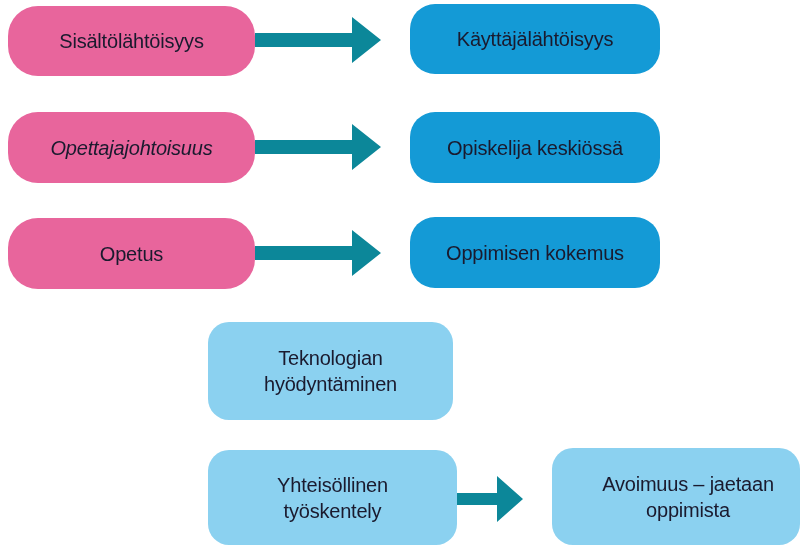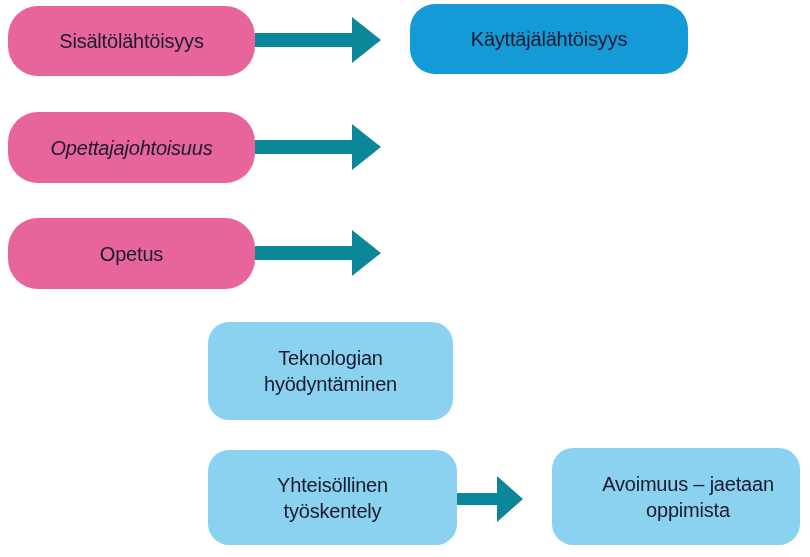--- a/index.html
+++ b/index.html
@@ -55,37 +55,43 @@
 <body>
 
 <div class="canvas">
 
   <div class="box pink" style="left:8px; top:6px; width:247px; height:70px;">
     <span class="label">Sisältölähtöisyys</span>
   </div>
   <svg class="arrow" style="left:255px; top:17px;" width="126" height="46" viewBox="0 0 126 46">
     <polygon points="0,16 97,16 97,0 126,23 97,46 97,30 0,30"></polygon>
   </svg>
-  <div class="box blue" style="left:410px; top:4px; width:278px; height:70px;">
+  <div class="box blue" style="left:410px; top:4px; width:250px; height:70px;">
     <span class="label">Käyttäjälähtöisyys</span>
   </div>
 
   <div class="box pink" style="left:8px; top:112px; width:247px; height:71px;font-style:italic;">
     <span class="label">Opettajajohtoisuus</span>
   </div>
   <svg class="arrow" style="left:255px; top:124px;" width="126" height="46" viewBox="0 0 126 46">
     <polygon points="0,16 97,16 97,0 126,23 97,46 97,30 0,30"></polygon>
   </svg>
+  <div class="box blue" style="left:410px; top:112px; width:250px; height:71px;">
+    <span class="label">Opiskelija keskiössä</span>
+  </div>
 
   <div class="box pink" style="left:8px; top:218px; width:247px; height:71px;">
     <span class="label">Opetus</span>
   </div>
   <svg class="arrow" style="left:255px; top:230px;" width="126" height="46" viewBox="0 0 126 46">
     <polygon points="0,16 97,16 97,0 126,23 97,46 97,30 0,30"></polygon>
   </svg>
+  <div class="box blue" style="left:410px; top:217px; width:250px; height:71px;">
+    <span class="label">Oppimisen kokemus</span>
+  </div>
 
   <div class="box lightblue" style="left:208px; top:322px; width:245px; height:98px;">
     <span class="label">Teknologian
 hyödyntäminen</span>
   </div>
 
   <div class="box lightblue" style="left:208px; top:450px; width:249px; height:95px;">
     <span class="label">Yhteisöllinen
 työskentely</span>
   </div>

